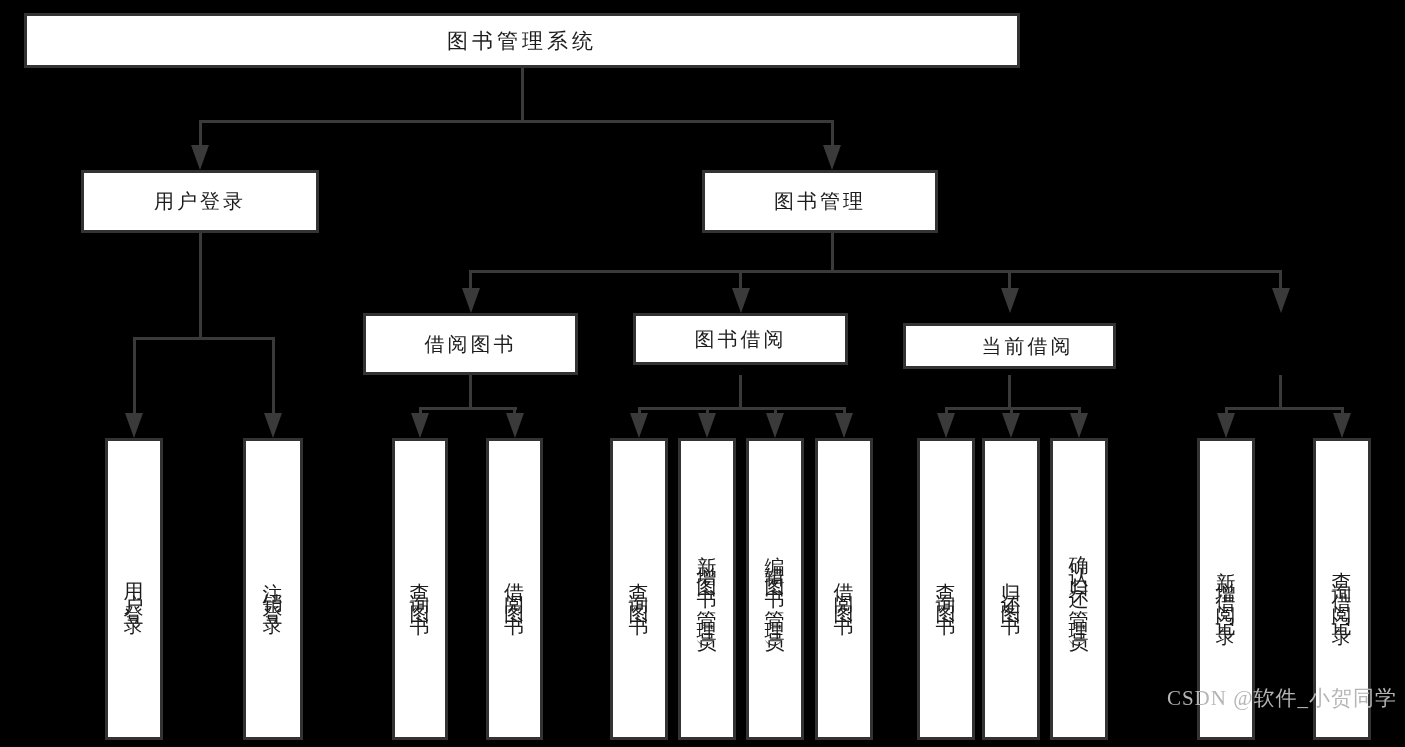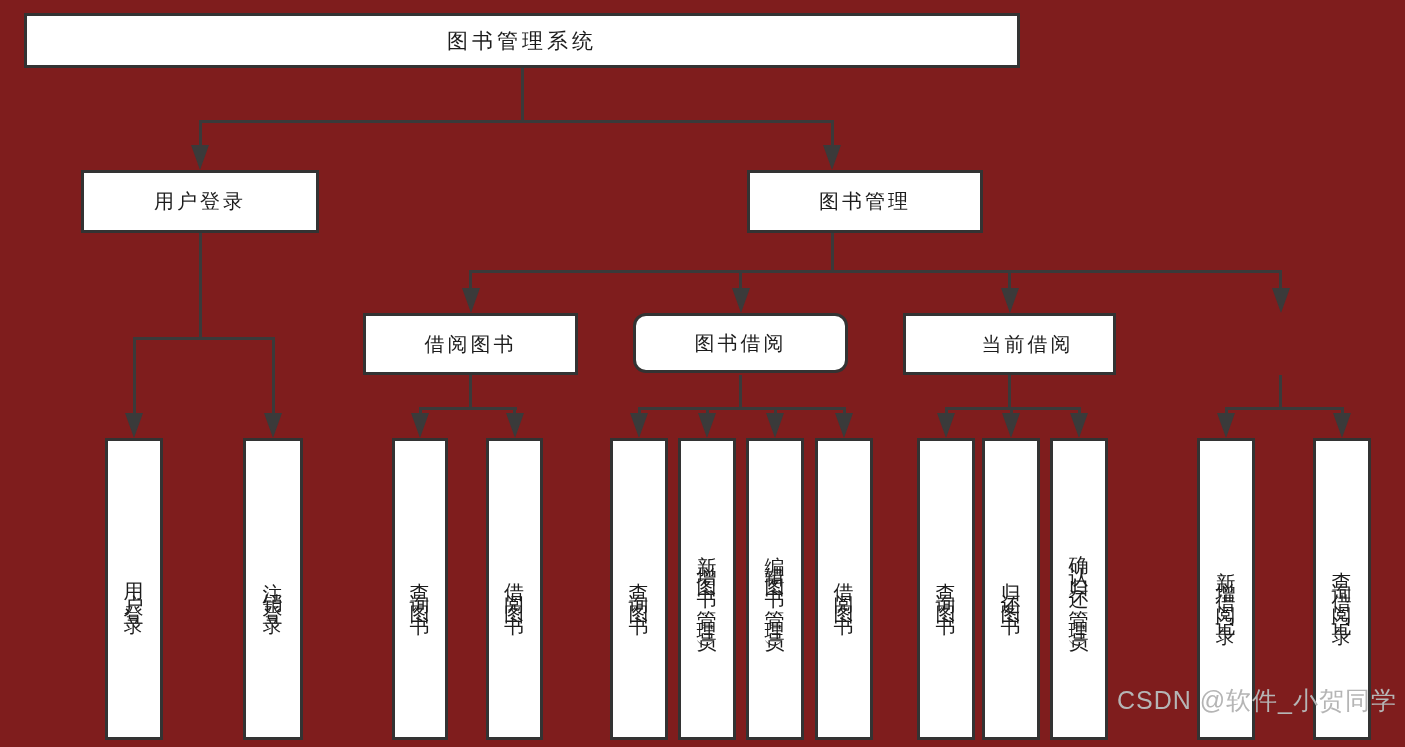--- a/index.html
+++ b/index.html
@@ -1,18 +1,18 @@
 <!DOCTYPE html>
 <html><head>
 <meta charset="utf-8">
 <style>
   html,body{margin:0;padding:0;background:#ffffff;}
   #canvas{
-    position:relative;width:1405px;height:747px;background:#7f1d1d;overflow:hidden;
-    font-family:Liberation Sans, sans-serif;color:#1c1c1c;
+    position:relative;width:1405px;height:747px;background:#000000;overflow:hidden;
+    font-family:Liberation Serif, serif;color:#1c1c1c;
   }
   .box{
     position:absolute;box-sizing:border-box;border:3px solid #333333;background:#ffffff;
     display:flex;align-items:center;justify-content:center;
   }
   .box .lbl{font-size:20px;letter-spacing:3px;white-space:nowrap;color:#1c1c1c;}
   #root-box .lbl{font-size:21px;letter-spacing:4px;}
   .leaf{
     position:absolute;box-sizing:border-box;border:3px solid #333333;background:#ffffff;
     display:flex;align-items:center;justify-content:center;
@@ -22,21 +22,21 @@
     font-size:20px;letter-spacing:11px;line-height:1;color:#1c1c1c;
   }
   .hl,.vl{position:absolute;background:#3a3a3a;}
   .ah{
     position:absolute;width:0;height:0;
     border-left:9px solid transparent;border-right:9px solid transparent;
     border-top:25px solid #3a3a3a;
   }
   #watermark{
     position:absolute;top:684px;right:8px;z-index:20;
-    font-size:25px;color:#b5b5b5;letter-spacing:1px;white-space:nowrap;
+    font-size:21px;color:#b5b5b5;letter-spacing:1px;white-space:nowrap;
   }
 </style>
 </head>
 <body>
 
 <div id="canvas">
 
   <div id="root-box" class="box" style="left:24px;top:13px;width:996px;height:55px;">
     <span class="lbl">图书管理系统</span>
   </div>
@@ -44,21 +44,21 @@
   <div class="vl" style="left:520.5px;top:68px;width:3px;height:54px;"></div>
   <div class="hl" style="left:198.5px;top:120px;width:635px;height:3px;"></div>
   <div class="vl" style="left:198.5px;top:120px;width:3px;height:28px;"></div>
   <div class="ah" style="left:191px;top:145px;"></div>
   <div class="vl" style="left:830.5px;top:120px;width:3px;height:28px;"></div>
   <div class="ah" style="left:823px;top:145px;"></div>
 
   <div class="box" style="left:81px;top:170px;width:238px;height:63px;">
     <span class="lbl">用户登录</span>
   </div>
-  <div class="box" style="left:747px;top:170px;width:236px;height:63px;">
+  <div class="box" style="left:702px;top:170px;width:236px;height:63px;">
     <span class="lbl">图书管理</span>
   </div>
 
   <div class="vl" style="left:198.5px;top:233px;width:3px;height:107px;"></div>
   <div class="hl" style="left:132.5px;top:337px;width:142px;height:3px;"></div>
   <div class="vl" style="left:132.5px;top:337px;width:3px;height:78px;"></div>
   <div class="ah" style="left:125px;top:413px;"></div>
   <div class="vl" style="left:271.5px;top:337px;width:3px;height:78px;"></div>
   <div class="ah" style="left:264px;top:413px;"></div>
 
@@ -69,24 +69,24 @@
   <div class="vl" style="left:739px;top:270px;width:3px;height:21px;"></div>
   <div class="ah" style="left:731.5px;top:288px;"></div>
   <div class="vl" style="left:1008px;top:270px;width:3px;height:21px;"></div>
   <div class="ah" style="left:1000.5px;top:288px;"></div>
   <div class="vl" style="left:1279px;top:270px;width:3px;height:21px;"></div>
   <div class="ah" style="left:1271.5px;top:288px;"></div>
 
   <div class="box" style="left:363px;top:313px;width:215px;height:62px;">
     <span class="lbl">借阅图书</span>
   </div>
-  <div class="box" style="left:633px;top:313px;width:215px;height:60px;border-radius:13px;">
+  <div class="box" style="left:633px;top:313px;width:215px;height:52px;">
     <span class="lbl">图书借阅</span>
   </div>
-  <div class="box" style="left:903px;top:313px;width:213px;height:62px;padding-left:36px;">
+  <div class="box" style="left:903px;top:323px;width:213px;height:46px;padding-left:36px;">
     <span class="lbl">当前借阅</span>
   </div>
 
   <div class="vl" style="left:469px;top:375px;width:3px;height:35px;"></div>
   <div class="hl" style="left:418.5px;top:407px;width:98px;height:3px;"></div>
   <div class="vl" style="left:418.5px;top:407px;width:3px;height:10px;"></div>
   <div class="ah" style="left:411px;top:413px;"></div>
   <div class="vl" style="left:513px;top:407px;width:3px;height:10px;"></div>
   <div class="ah" style="left:505.5px;top:413px;"></div>
 

